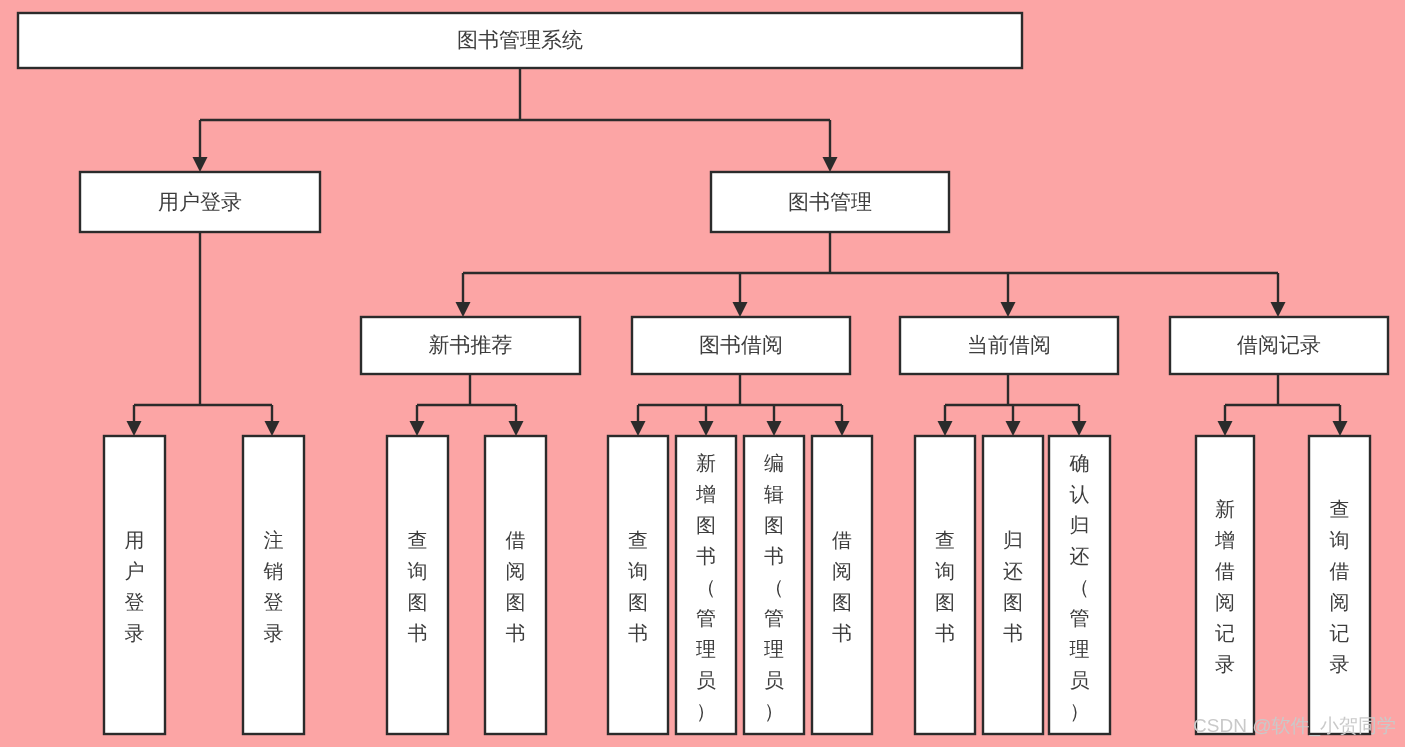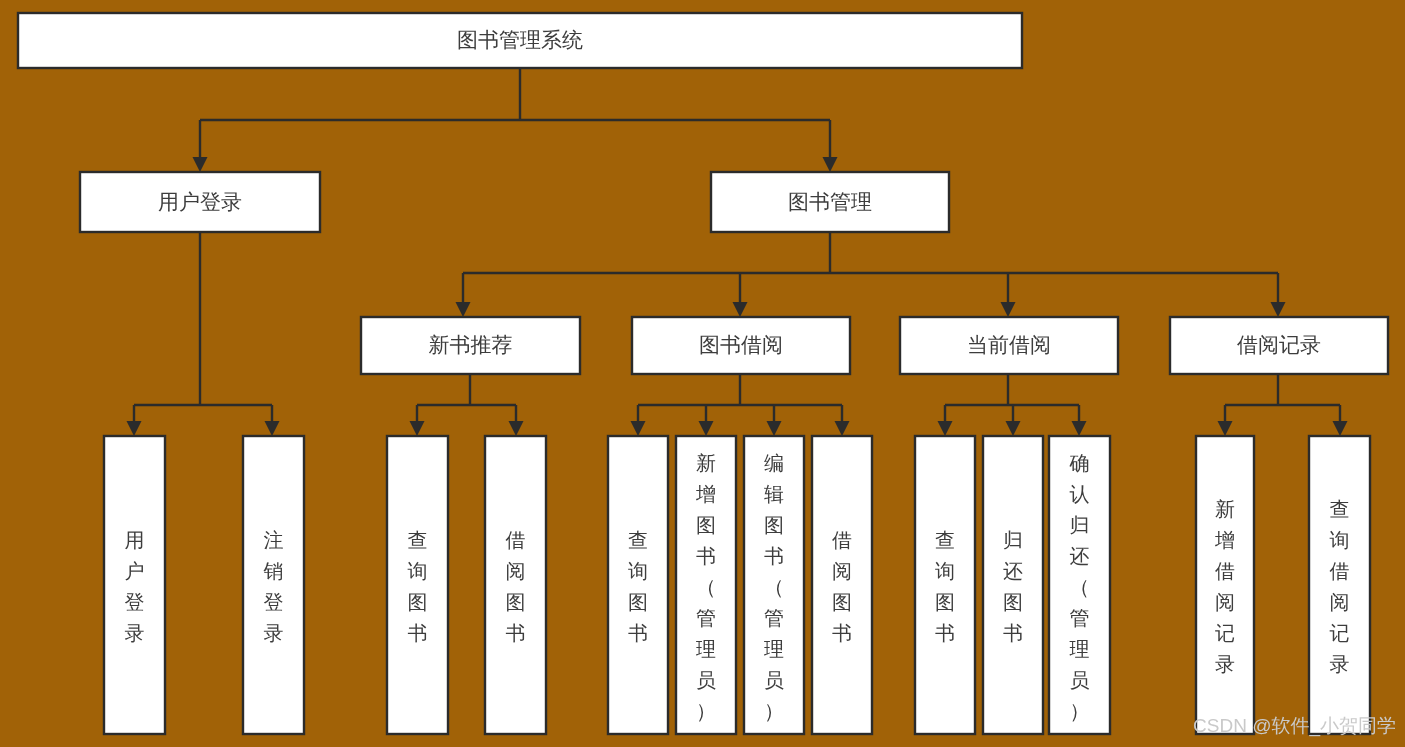--- a/index.html
+++ b/index.html
@@ -11,21 +11,21 @@
   body {
     width: 1405px;
     height: 747px;
     font-family: "Liberation Sans", "DejaVu Sans", sans-serif;
     overflow: hidden;
   }
   #diagram-root {
     position: relative;
     width: 1405px;
     height: 747px;
-    background: #a16207;
+    background: #fca5a5;
   }
   svg.diagram-canvas {
     position: absolute;
     left: 0;
     top: 0;
     width: 1405px;
     height: 747px;
     display: block;
   }
   .node-box {

